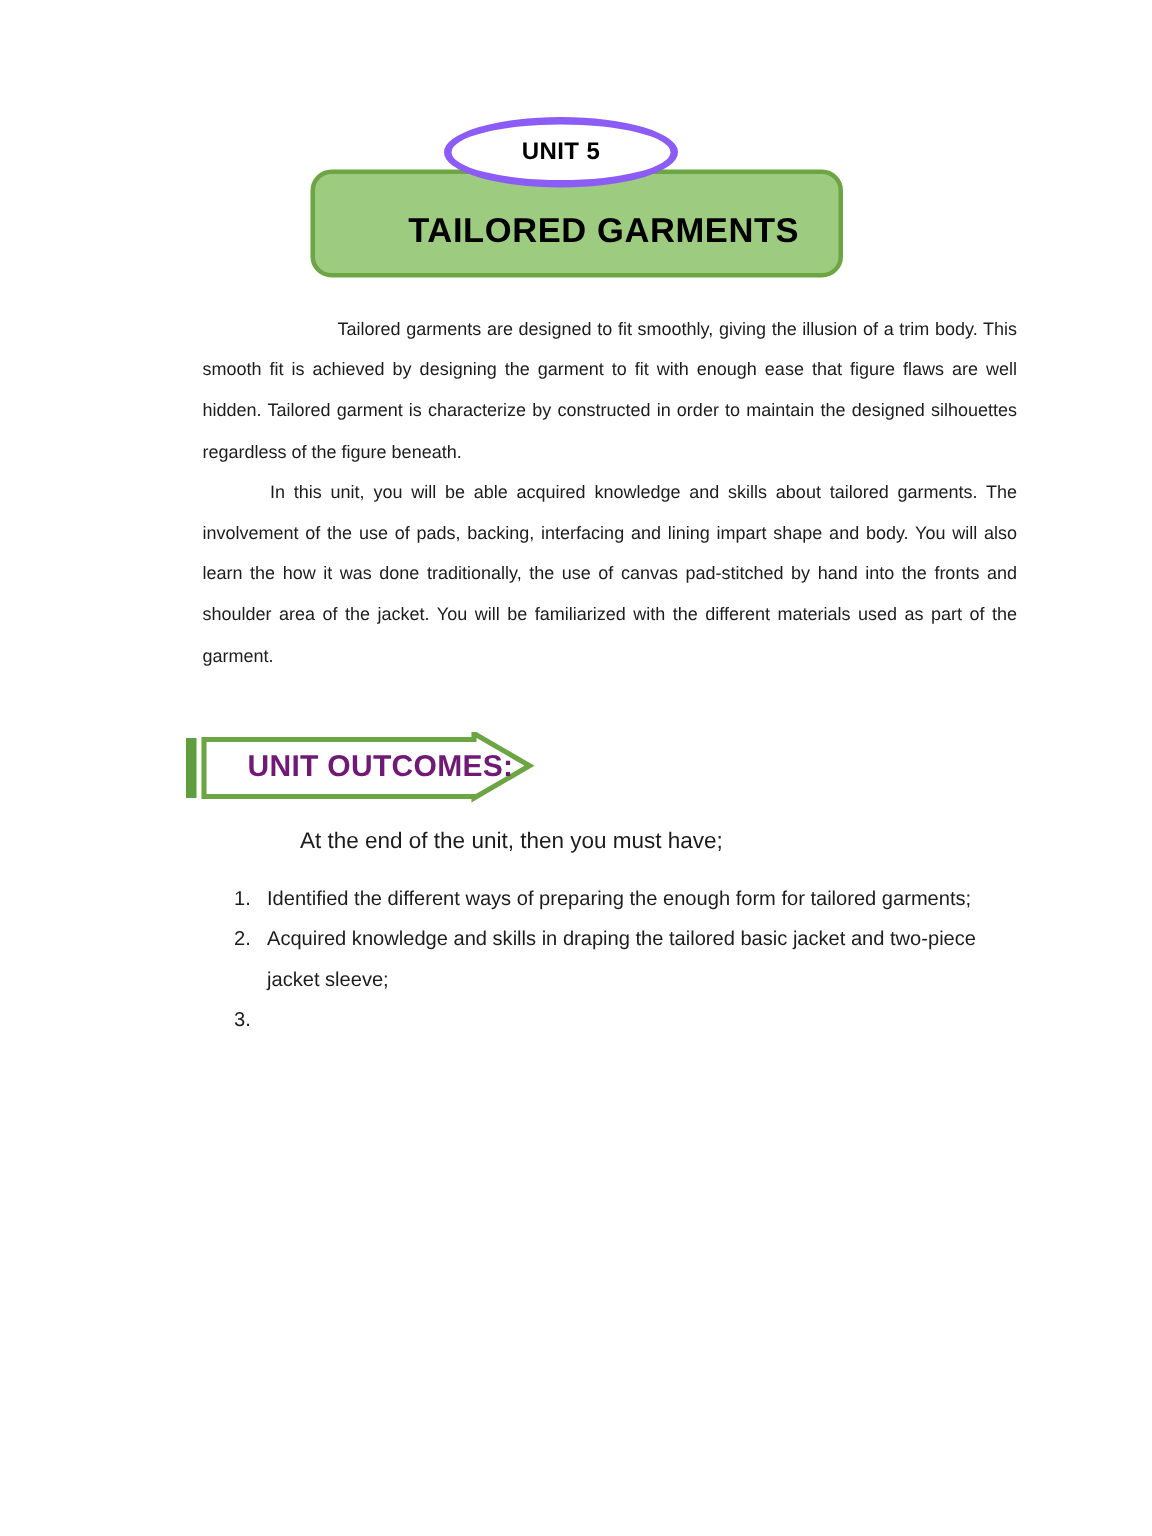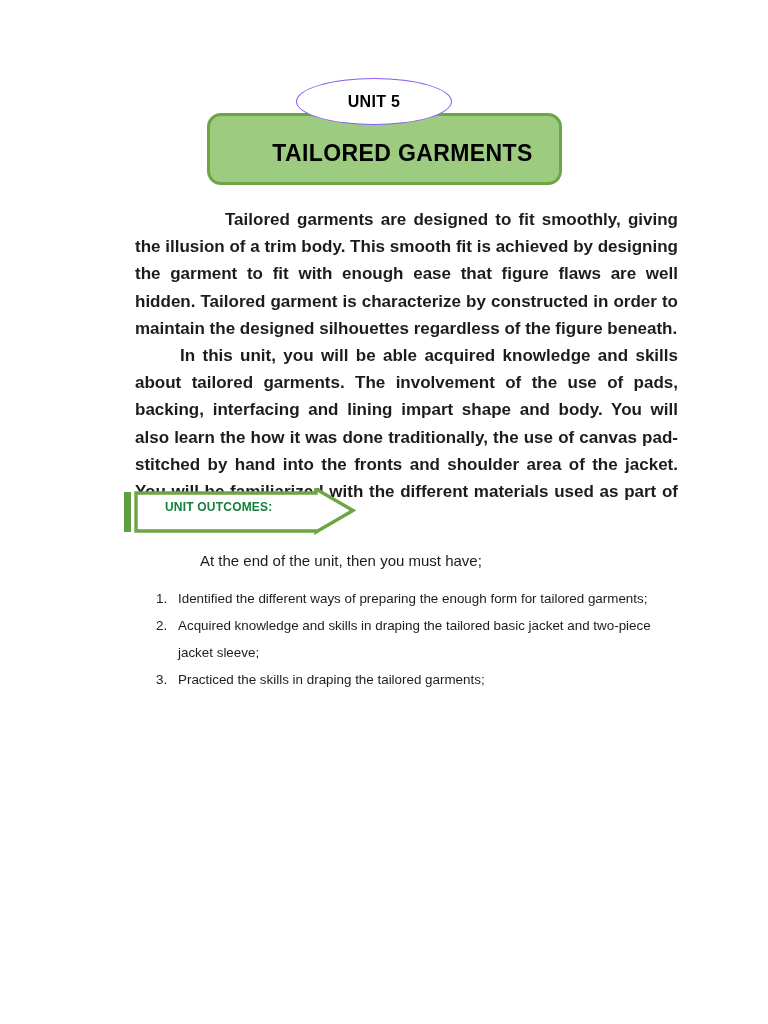--- a/index.html
+++ b/index.html
@@ -60,21 +60,21 @@
   }
 
   .unit-ellipse {
     position: absolute;
     left: 296px;
     top: 78px;
     width: 156px;
     height: 47px;
     box-sizing: border-box;
     background: #ffffff;
-    border: 1px solid #8b5cf6;
+    border: 5px solid #8b5cf6;
     border-radius: 50%;
     display: flex;
     align-items: center;
     justify-content: center;
     z-index: 3;
   }
 
   .unit-ellipse-label {
     font-size: 16px;
     font-weight: bold;
@@ -86,26 +86,25 @@
   
   .intro {
     position: absolute;
     left: 135px;
     top: 206px;
     width: 543px;
   }
 
   .para {
     margin: 0;
-    font-size: 17px;
+    font-size: 12px;
     line-height: 27.2px;
     text-align: justify;
     text-justify: inter-word;
     color: #1c1c1c;
-    font-weight: bold;
   }
   .para.first  { text-indent: 90px; }
   .para.second { text-indent: 45px; }
 
   
   .outcomes-banner {
     position: absolute;
     left: 120px;
     top: 488px;
     width: 240px;
@@ -116,23 +115,23 @@
     position: absolute;
     left: 0;
     top: 0;
     display: block;
   }
 
   .outcomes-label {
     position: absolute;
     left: 45px;
     top: 13px;
-    font-size: 12px;
+    font-size: 20px;
     font-weight: bold;
-    color: #15803d;
+    color: #701a75;
     letter-spacing: 0.2px;
     line-height: 1;
     white-space: nowrap;
     z-index: 2;
   }
 
   
   .outcomes-lead {
     position: absolute;
     left: 200px;
@@ -212,18 +211,17 @@
       <span>Identified the different ways of preparing the enough form for tailored garments;</span>
     </div>
 
     <div class="outcome-item">
       <span class="outcome-num">2.</span>
       <span>Acquired knowledge and skills in draping the tailored basic jacket and two-piece jacket sleeve;</span>
     </div>
 
     <div class="outcome-item">
       <span class="outcome-num">3.</span>
-      <span>Practiced the skills in draping the tailored garments;</span>
     </div>
 
   </div>
 
 </div>
 
 </body></html>

